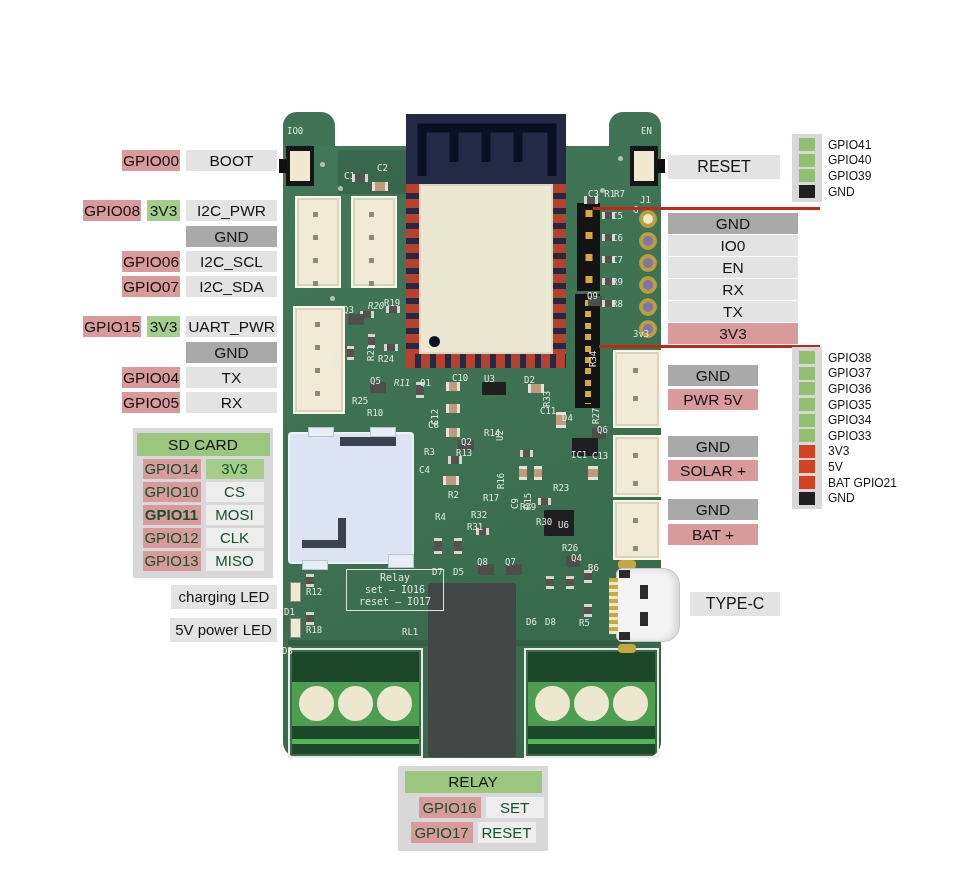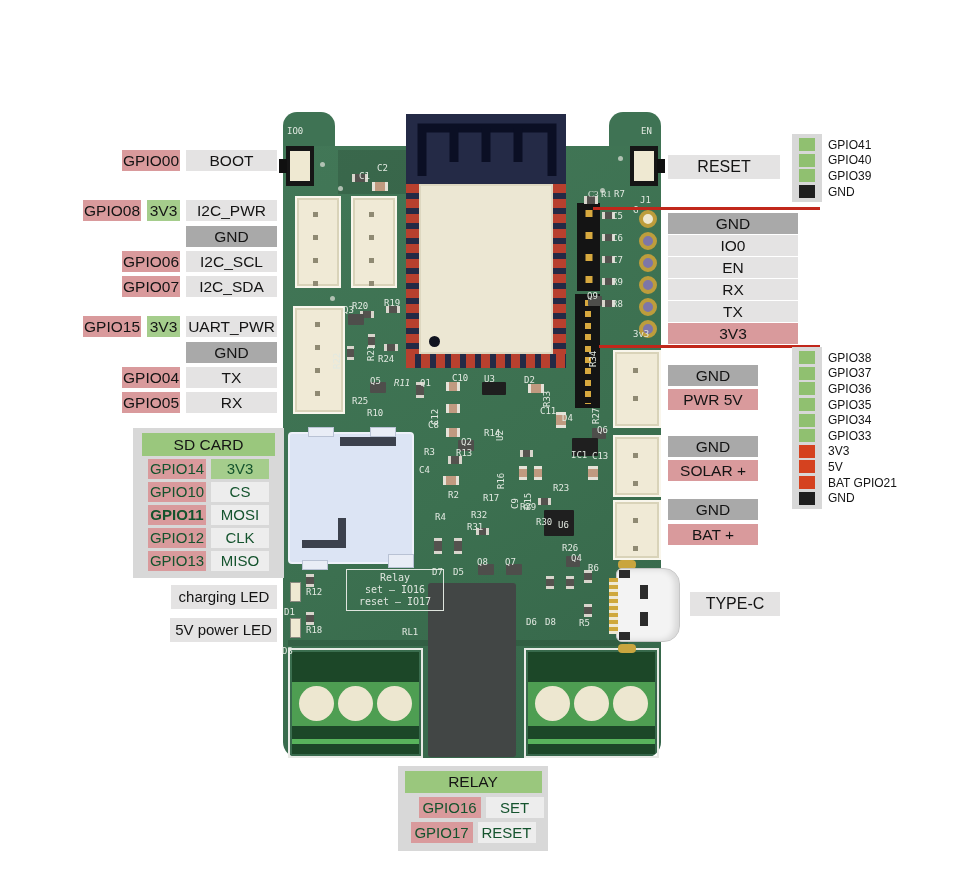--- a/index.html
+++ b/index.html
@@ -252,32 +252,32 @@
       <div class="smd smd-rv" style="left: 584px; top: 570px; width: 8px; height: 13px;"></div>
       <div class="smd smd-rv" style="left: 584px; top: 604px; width: 8px; height: 13px;"></div>
       <div class="smd smd-rv" style="left: 306px; top: 574px; width: 8px; height: 13px;"></div>
       <div class="smd smd-rv" style="left: 306px; top: 612px; width: 8px; height: 13px;"></div>
       <div class="smd smd-led" style="left: 290px; top: 582px; width: 11px; height: 20px;"></div>
       <div class="smd smd-led" style="left: 290px; top: 618px; width: 11px; height: 20px;"></div>
     </div>
   <div id="silk-layer">
       <div class="silk" style="left: 287px; top: 127px;">IO0</div>
       <div class="silk" style="left: 641px; top: 127px;">EN</div>
-      <div class="silk" style="left: 359px; top: 172px;">C1</div>
+      <div class="silk" style="left: 344px; top: 172px;">C1</div>
       <div class="silk" style="left: 377px; top: 164px;">C2</div>
-      <div class="silk" style="left: 588px; top: 190px; font-family: Liberation Serif, serif;">C3 R1</div>
+      <div class="silk" style="left: 588px; top: 190px;">C3 R1</div>
       <div class="silk" style="left: 614px; top: 190px;">R7</div>
       <div class="silk" style="left: 640px; top: 196px;">J1</div>
       <div class="silk" style="left: 633px; top: 206px;">G</div>
       <div class="silk" style="left: 612px; top: 212px;">C5</div>
       <div class="silk" style="left: 612px; top: 234px;">C6</div>
       <div class="silk" style="left: 612px; top: 256px;">C7</div>
       <div class="silk" style="left: 612px; top: 278px;">R9</div>
       <div class="silk" style="left: 612px; top: 300px;">R8</div>
-      <div class="silk" style="left: 352px; top: 302px;">R20</div>
+      <div class="silk" style="left: 368px; top: 302px; font-style: italic;">R20</div>
       <div class="silk" style="left: 384px; top: 299px;">R19</div>
       <div class="silk" style="left: 343px; top: 306px;">Q3</div>
       <div class="silk vert" style="left: 376px; top: 352px;">R21</div>
       <div class="silk vert" style="left: 342px; top: 360px;">R22</div>
       <div class="silk" style="left: 378px; top: 355px;">R24</div>
       <div class="silk" style="left: 370px; top: 377px;">Q5</div>
       <div class="silk" style="left: 394px; top: 379px; font-style: italic;">R11</div>
       <div class="silk" style="left: 420px; top: 379px;">Q1</div>
       <div class="silk" style="left: 352px; top: 397px;">R25</div>
       <div class="silk" style="left: 367px; top: 409px;">R10</div>
@@ -389,21 +389,21 @@
       <div class="rlabel b-gnd" style="left: 668px; top: 436px; width: 90px;">GND</div>
       <div class="rlabel b-pwr" style="left: 668px; top: 460px; width: 90px;">SOLAR +</div>
       <div class="rlabel b-gnd" style="left: 668px; top: 499px; width: 90px;">GND</div>
       <div class="rlabel b-pwr" style="left: 668px; top: 524px; width: 90px;">BAT +</div>
     </div>
 
   <div class="biglabel" style="left:171px;top:585px;width:106px;font-size:15px;">charging LED</div>
   <div class="biglabel" style="left:170px;top:618px;width:107px;font-size:15px;">5V power LED</div>
   <div class="biglabel" style="left:690px;top:592px;width:90px;">TYPE-C</div>
 
-  <div class="ptable" id="sd-table" style="left:133px;top:428px;width:151px;padding-bottom:7px;">
+  <div class="ptable" id="sd-table" style="left:133px;top:428px;width:140px;padding-bottom:7px;">
     <div class="thead" style="width:133px;">SD CARD</div>
     <div id="sd-rows">
         <div class="trow">
           <div class="tcell b-gpio" style="width: 58px;">GPIO14</div>
           <div class="tcell b-volt" style="width: 58px;">3V3</div>
         </div>
         <div class="trow">
           <div class="tcell b-gpio" style="width: 58px;">GPIO10</div>
           <div class="tcell b-cell" style="width: 58px;">CS</div>
         </div>

